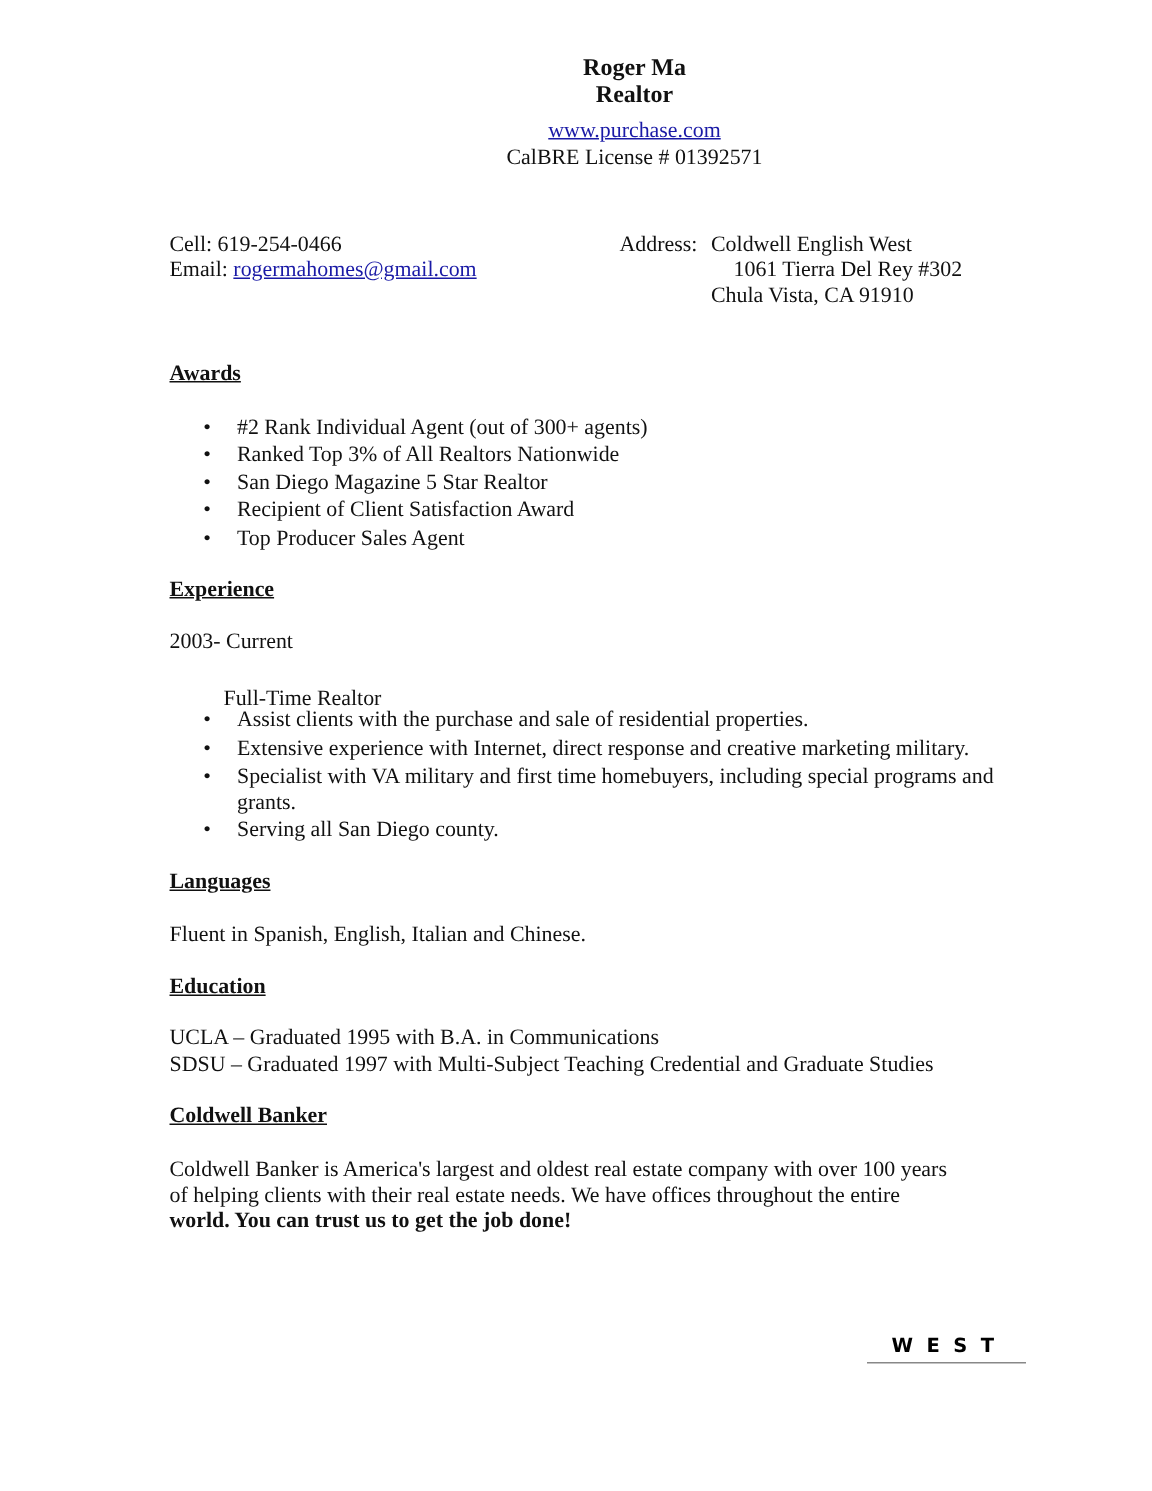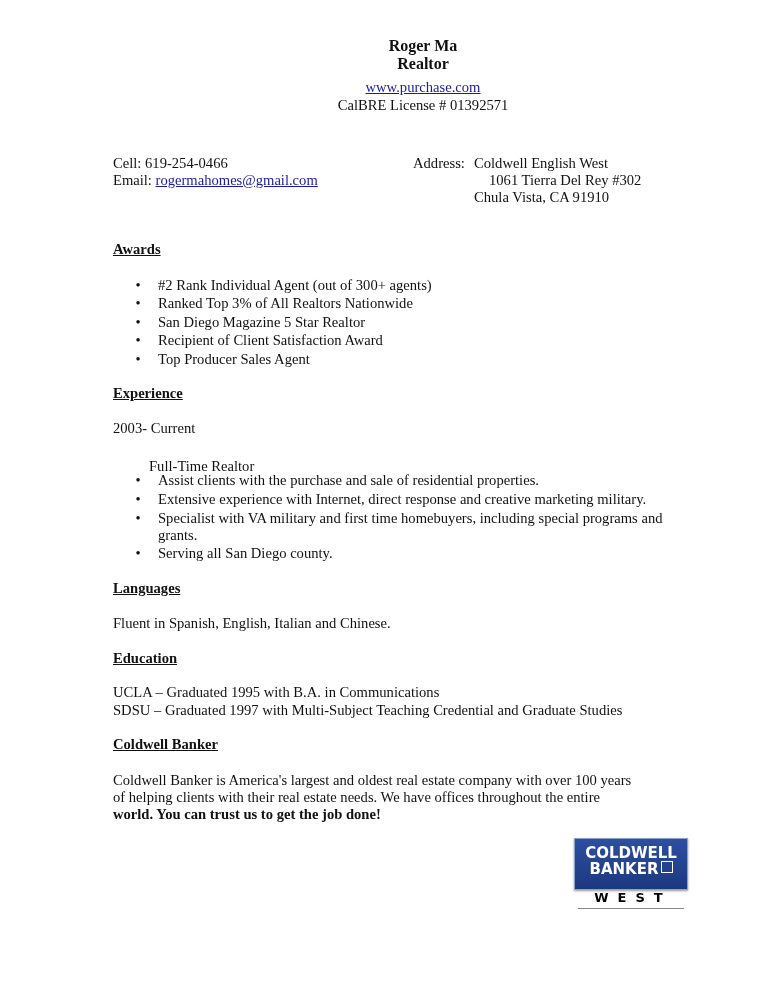--- a/index.html
+++ b/index.html
@@ -103,21 +103,15 @@
 <div class="abs heading" style="left:113px;top:650px;">Education</div>
 <div class="abs" style="left:113px;top:684px;">UCLA – Graduated 1995 with B.A. in Communications</div>
 <div class="abs" style="left:113px;top:702px;">SDSU – Graduated 1997 with Multi-Subject Teaching Credential and Graduate Studies</div>
 
 <div class="abs heading" style="left:113px;top:736px;">Coldwell Banker</div>
 <div class="abs" style="left:113px;top:772px;">Coldwell Banker is America's largest and oldest real estate company with over 100 years</div>
 <div class="abs" style="left:113px;top:789px;">of helping clients with their real estate needs.  We have offices throughout the entire</div>
 <div class="abs" style="left:113px;top:806px;font-weight:bold;">world.  You can trust us to get the job done!</div>
 
 <div class="logo">
-  <div class="logo-box">
-    <div class="logo-line1">COLDWELL</div>
-    <div class="logo-line2">
-      <span>BANKER</span><span class="logo-sq"></span>
-    </div>
-  </div>
   <div class="logo-west">WEST</div>
   <div class="logo-rule"></div>
 </div>
 
 </body></html>

